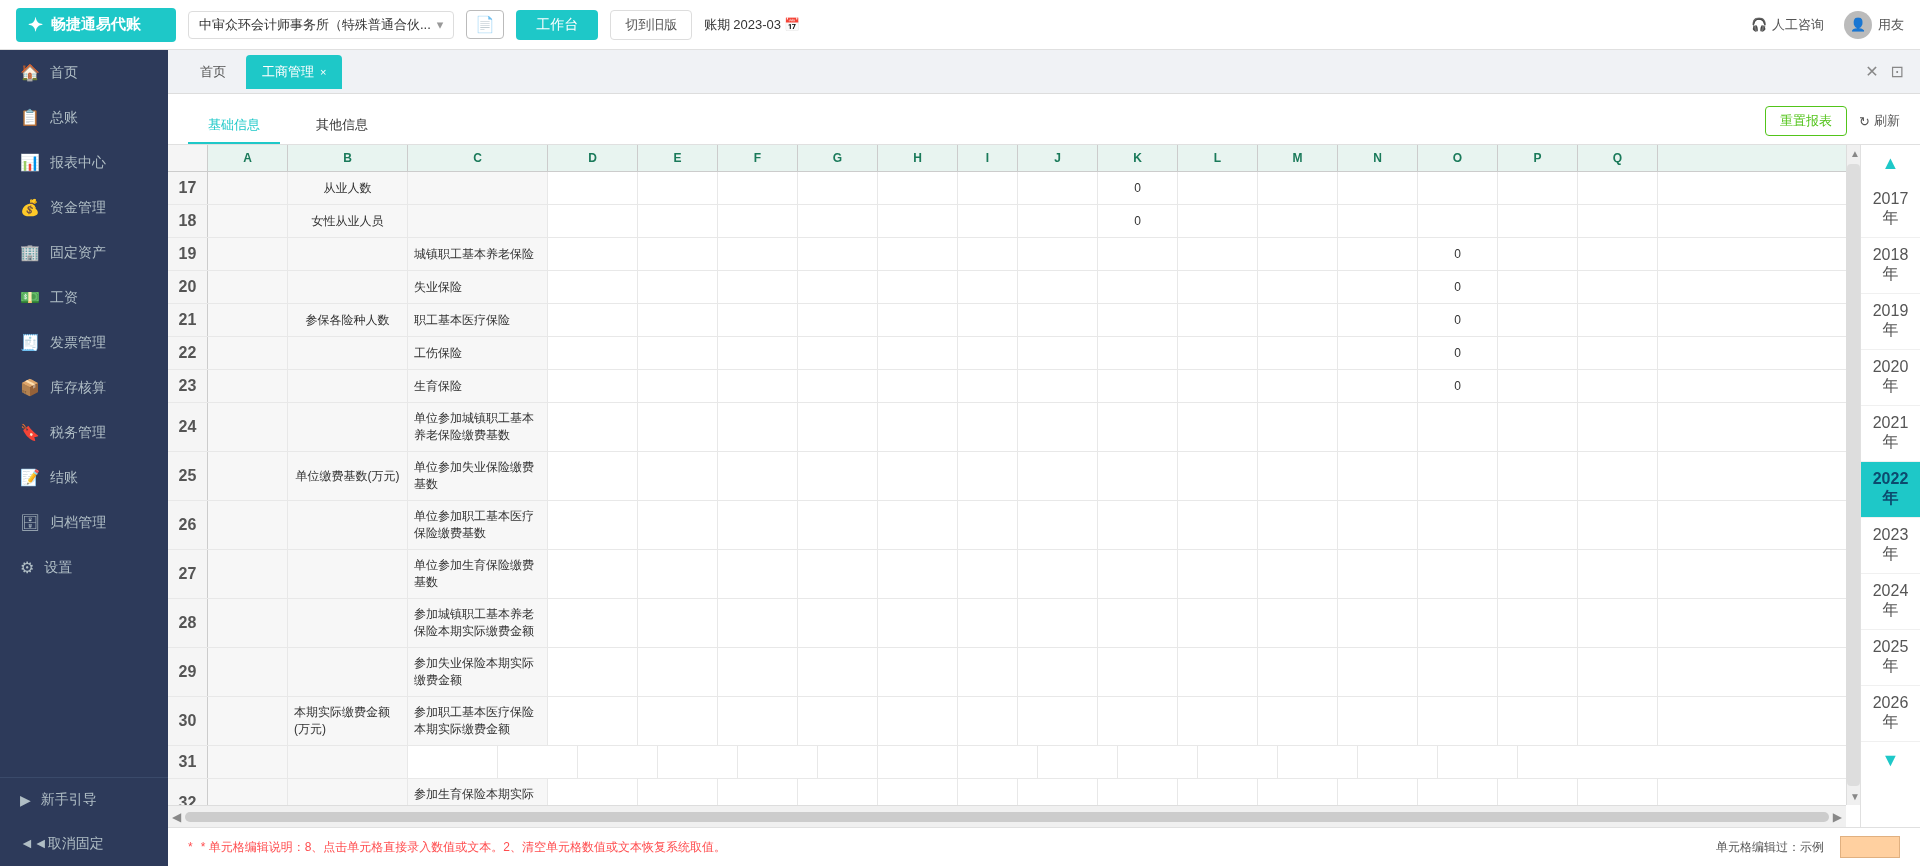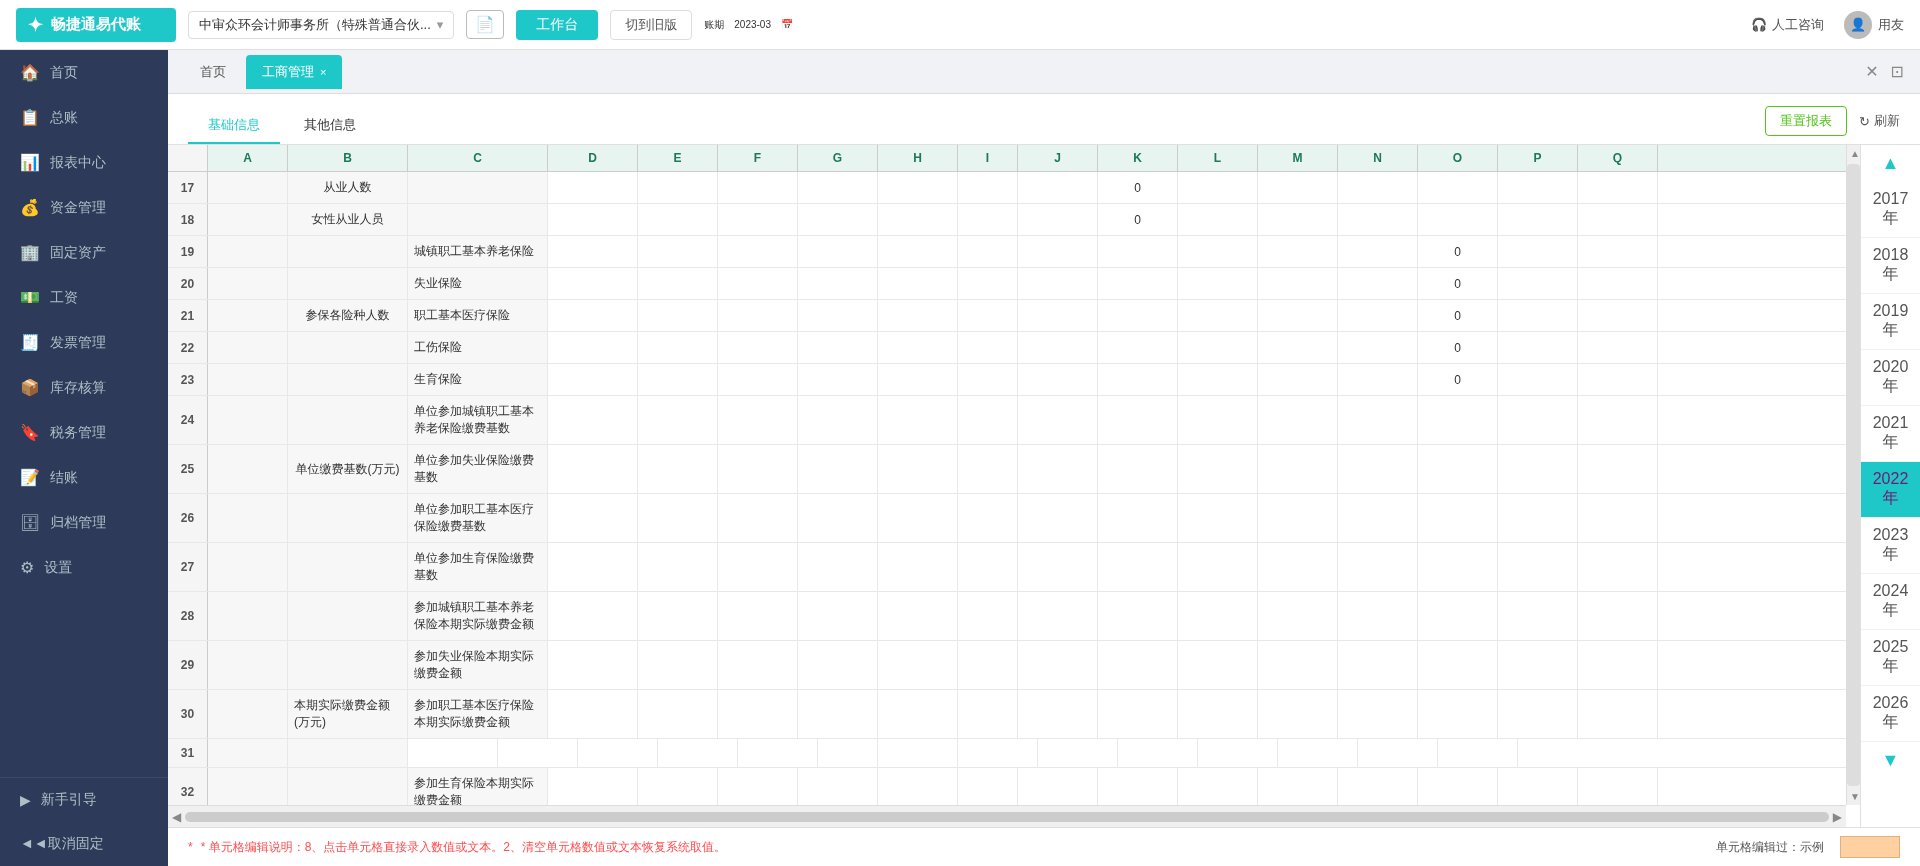--- a/index.html
+++ b/index.html
@@ -7,21 +7,21 @@
 
     
     .header { display: flex; align-items: center; background: #fff; height: 50px; padding: 0 16px; border-bottom: 1px solid #e0e0e0; gap: 12px; }
     .logo { display: flex; align-items: center; gap: 8px; background: #1ec8c8; padding: 6px 12px; border-radius: 4px; color: #fff; font-size: 15px; font-weight: bold; min-width: 160px; }
     .logo-icon { font-size: 18px; }
     .company-selector { display: flex; align-items: center; gap: 6px; border: 1px solid #ddd; border-radius: 4px; padding: 4px 10px; cursor: pointer; color: #333; min-width: 240px; font-size: 13px; }
     .company-selector .arrow { color: #999; }
     .doc-icon { border: 1px solid #bbb; border-radius: 4px; padding: 4px 8px; cursor: pointer; color: #555; font-size: 16px; }
     .workbench-btn { background: #1ec8c8; color: #fff; border: none; border-radius: 4px; padding: 6px 20px; font-size: 14px; cursor: pointer; }
     .old-version-btn { border: 1px solid #ddd; border-radius: 4px; padding: 5px 14px; cursor: pointer; color: #555; background: #fff; font-size: 13px; }
-    .period { display: flex; align-items: center; gap: 10px; color: #333; font-size: 10px; }
+    .period { display: flex; align-items: center; gap: 3px; color: #333; font-size: 13px; }
     .period-icon { color: #1ec8c8; cursor: pointer; }
     .header-right { margin-left: auto; display: flex; align-items: center; gap: 20px; color: #555; font-size: 13px; }
     .service-btn { display: flex; align-items: center; gap: 4px; cursor: pointer; }
     .user-area { display: flex; align-items: center; gap: 6px; cursor: pointer; }
     .user-icon { width: 28px; height: 28px; border-radius: 50%; background: #bbb; display: flex; align-items: center; justify-content: center; color: #fff; }
 
     
     .sidebar { position: absolute; left: 0; top: 50px; width: 168px; height: 816px; background: #2d3a5a; display: flex; flex-direction: column; }
     .nav-item { display: flex; align-items: center; gap: 10px; padding: 13px 20px; color: #b0bec5; cursor: pointer; font-size: 14px; }
     .nav-icon { font-size: 16px; }
@@ -36,21 +36,21 @@
     .tab-bar { display: flex; align-items: center; background: #f0f2f5; padding: 0 16px; height: 44px; border-bottom: 1px solid #ddd; gap: 4px; }
     .tab-home { padding: 8px 16px; color: #555; cursor: pointer; font-size: 13px; }
     .tab-active { background: #1ec8c8; color: #fff; border-radius: 4px 4px 0 0; padding: 8px 16px; font-size: 13px; display: flex; align-items: center; gap: 6px; cursor: pointer; }
     .tab-close { cursor: pointer; font-size: 11px; }
     .tab-controls { margin-left: auto; display: flex; align-items: center; gap: 12px; color: #888; font-size: 16px; cursor: pointer; }
 
     
     .content { flex: 1; background: #fff; padding: 0; display: flex; flex-direction: column; overflow: hidden; }
 
     
-    .sub-tabs { display: flex; align-items: center; padding: 12px 20px 0; border-bottom: 1px solid #e0e0e0; gap: 4px; }
+    .sub-tabs { display: flex; align-items: center; padding: 12px 20px 0; border-bottom: 1px solid #e0e0e0; gap: 16px; }
     .sub-tab { padding: 8px 20px; cursor: pointer; font-size: 13px; color: #333; border-bottom: 2px solid transparent; margin-bottom: -1px; }
     .sub-tab.active { color: #1ec8c8; border-bottom: 2px solid #1ec8c8; font-weight: 500; }
     .sub-tab-actions { margin-left: auto; display: flex; align-items: center; gap: 12px; padding-bottom: 8px; }
     .reset-btn { border: 1px solid #52c41a; color: #52c41a; background: #fff; border-radius: 4px; padding: 5px 14px; font-size: 13px; cursor: pointer; }
     .refresh-btn { color: #555; cursor: pointer; font-size: 13px; display: flex; align-items: center; gap: 4px; }
 
     
     .spreadsheet-container { flex: 1; overflow: hidden; position: relative; }
 
     
@@ -71,28 +71,28 @@
     .col-l { width: 80px; }
     .col-m { width: 80px; }
     .col-n { width: 80px; }
     .col-o { width: 80px; }
     .col-p { width: 80px; }
     .col-q { width: 80px; }
 
     
     .data-row { display: flex; border-bottom: 1px solid #e8e8e8; }
     .cell { border-right: 1px solid #e8e8e8; padding: 7px 6px; font-size: 12px; color: #333; flex-shrink: 0; display: flex; align-items: center; justify-content: center; }
-    .cell-num { color: #555; background: #f5f5f5; border-right: 1px solid #ccc; font-size: 12px; }
+    .cell-num { color: #555; background: #f5f5f5; border-right: 1px solid #ccc; font-size: 16px; }
     .cell-header-bg { background: #f7f7f7; }
 
     
     .year-panel { position: absolute; right: 0; top: 0; width: 60px; height: 100%; background: #fff; border-left: 1px solid #e0e0e0; display: flex; flex-direction: column; }
     .year-arrow { width: 100%; text-align: center; padding: 8px 0; cursor: pointer; color: #1ec8c8; font-size: 18px; }
     .year-item { width: 100%; text-align: center; padding: 8px 4px; font-size: 16px; color: #555; cursor: pointer; border-bottom: 1px solid #f0f0f0; }
-    .year-item.active { background: #1ec8c8; color: #701a75; font-weight: normal; }
+    .year-item.active { background: #1ec8c8; color: #0c4a6e; font-weight: bold; }
 
     
     .footer-note { display: flex; align-items: center; padding: 8px 20px; background: #fff; border-top: 1px solid #e0e0e0; font-size: 12px; gap: 8px; }
     .note-star { color: #ff4d4f; }
     .note-text { color: #ff4d4f; }
     .example-cell { width: 60px; height: 22px; background: #ffd0a0; border: 1px solid #e0b080; display: inline-block; margin-left: 8px; }
     .footer-right { margin-left: auto; display: flex; align-items: center; gap: 8px; color: #555; font-size: 12px; }
   </style>
 </head>
 <body>

